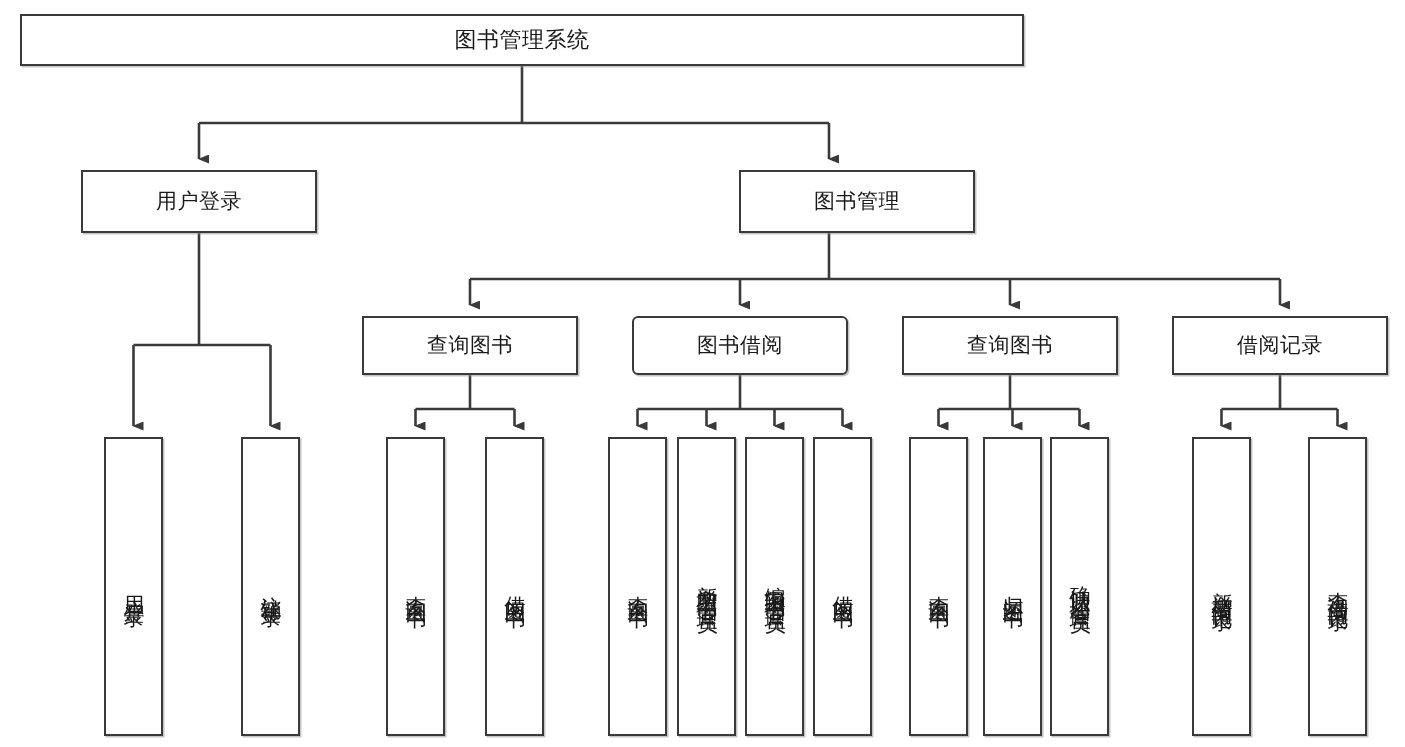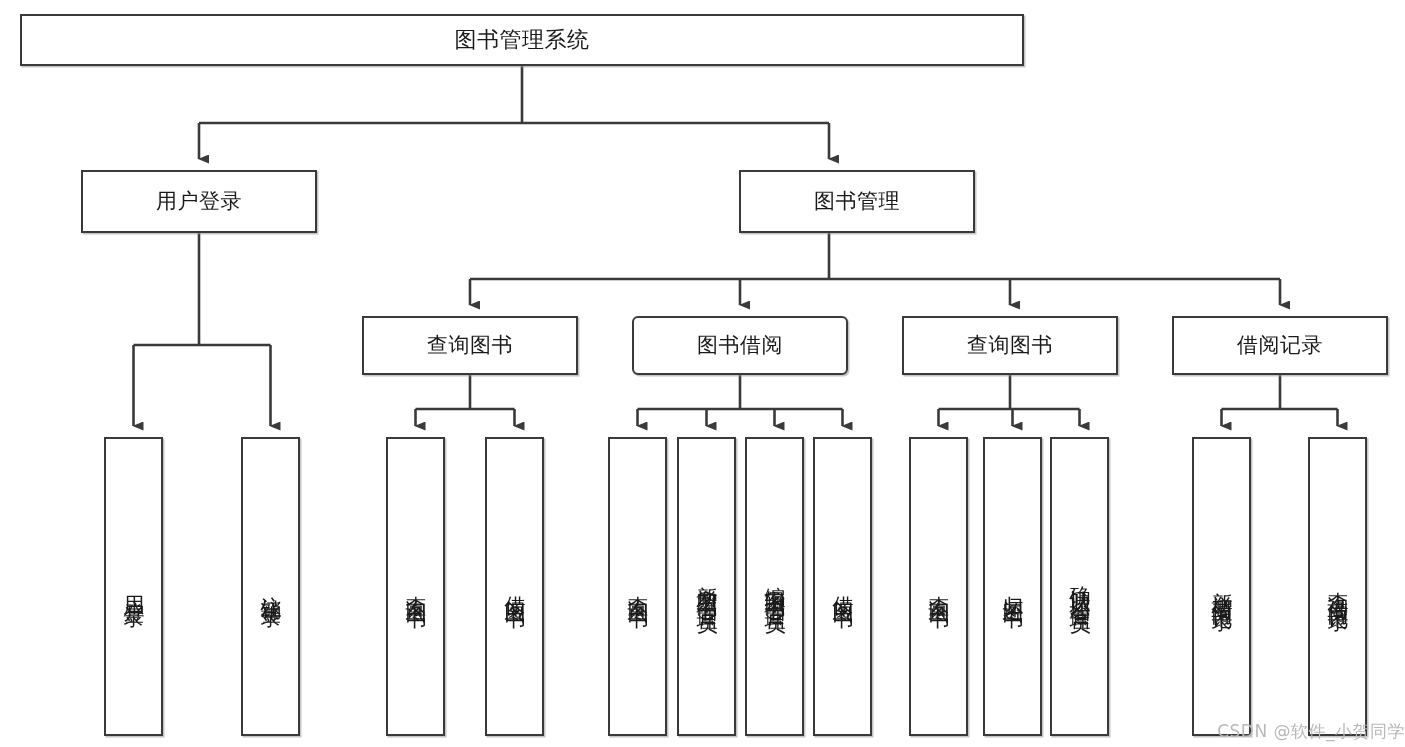--- a/index.html
+++ b/index.html
@@ -178,14 +178,13 @@
         <span class="label">确认归还（管理员）</span>
       </div>
       <div class="node vert" style="left: 1192px; top: 437px; width: 59px; height: 299px;">
         <span class="label">新增借阅记录</span>
       </div>
       <div class="node vert" style="left: 1308px; top: 437px; width: 59px; height: 299px;">
         <span class="label">查询借阅记录</span>
       </div>
     </div>
 
-  <div class="watermark">CSDN @软件_小贺同学</div>
 </div>
 
 </body></html>

